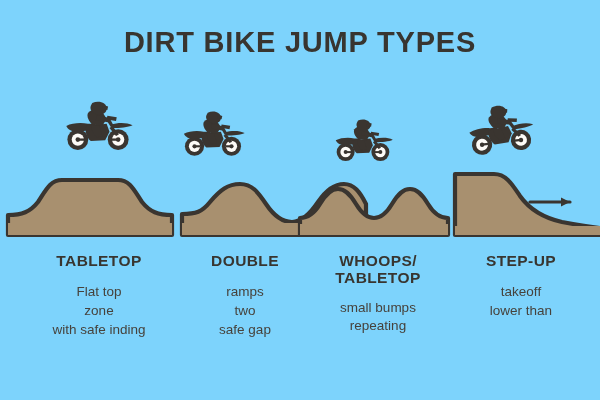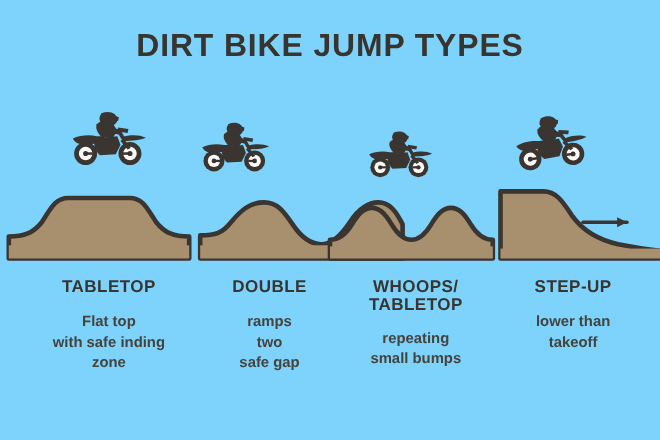--- a/index.html
+++ b/index.html
@@ -58,21 +58,21 @@
     font-size: 15.5px;
     font-weight: bold;
     color: #383530;
     letter-spacing: 0.4px;
     line-height: 1.12;
     font-family: "Liberation Sans", sans-serif;
   }
   .col-desc {
     margin-top: 14px;
     font-size: 13.5px;
-    font-weight: bold;
+    font-weight: normal;
     color: #46423c;
     line-height: 1.38;
     font-family: "Liberation Sans", sans-serif;
   }
   .col-1 { left: 8px;   width: 182px; }
   .col-2 { left: 180px; width: 130px; }
   .col-3 { left: 308px; width: 140px; text-align: center; }
   .col-4 { left: 446px; width: 150px; }
   .col-3 .col-desc { margin-top: 12px; }
 </style>
@@ -193,47 +193,47 @@
 
     </svg>
   </div>
 
   <div class="labels">
 
     <div class="col col-1">
       <div class="col-heading">TABLETOP</div>
       <div class="col-desc">
         <div>Flat top</div>
+        <div>zone</div>
         <div>with safe inding</div>
-        <div>zone</div>
       </div>
     </div>
 
     <div class="col col-2">
       <div class="col-heading">DOUBLE</div>
       <div class="col-desc">
         <div>ramps</div>
         <div>two</div>
         <div>safe gap</div>
       </div>
     </div>
 
     <div class="col col-3">
       <div class="col-heading">
         <div>WHOOPS/</div>
         <div>TABLETOP</div>
       </div>
       <div class="col-desc">
+        <div>small bumps</div>
         <div>repeating</div>
-        <div>small bumps</div>
       </div>
     </div>
 
     <div class="col col-4">
       <div class="col-heading">STEP-UP</div>
       <div class="col-desc">
+        <div>takeoff</div>
         <div>lower than</div>
-        <div>takeoff</div>
       </div>
     </div>
 
   </div>
 </div>
 
 </body></html>

